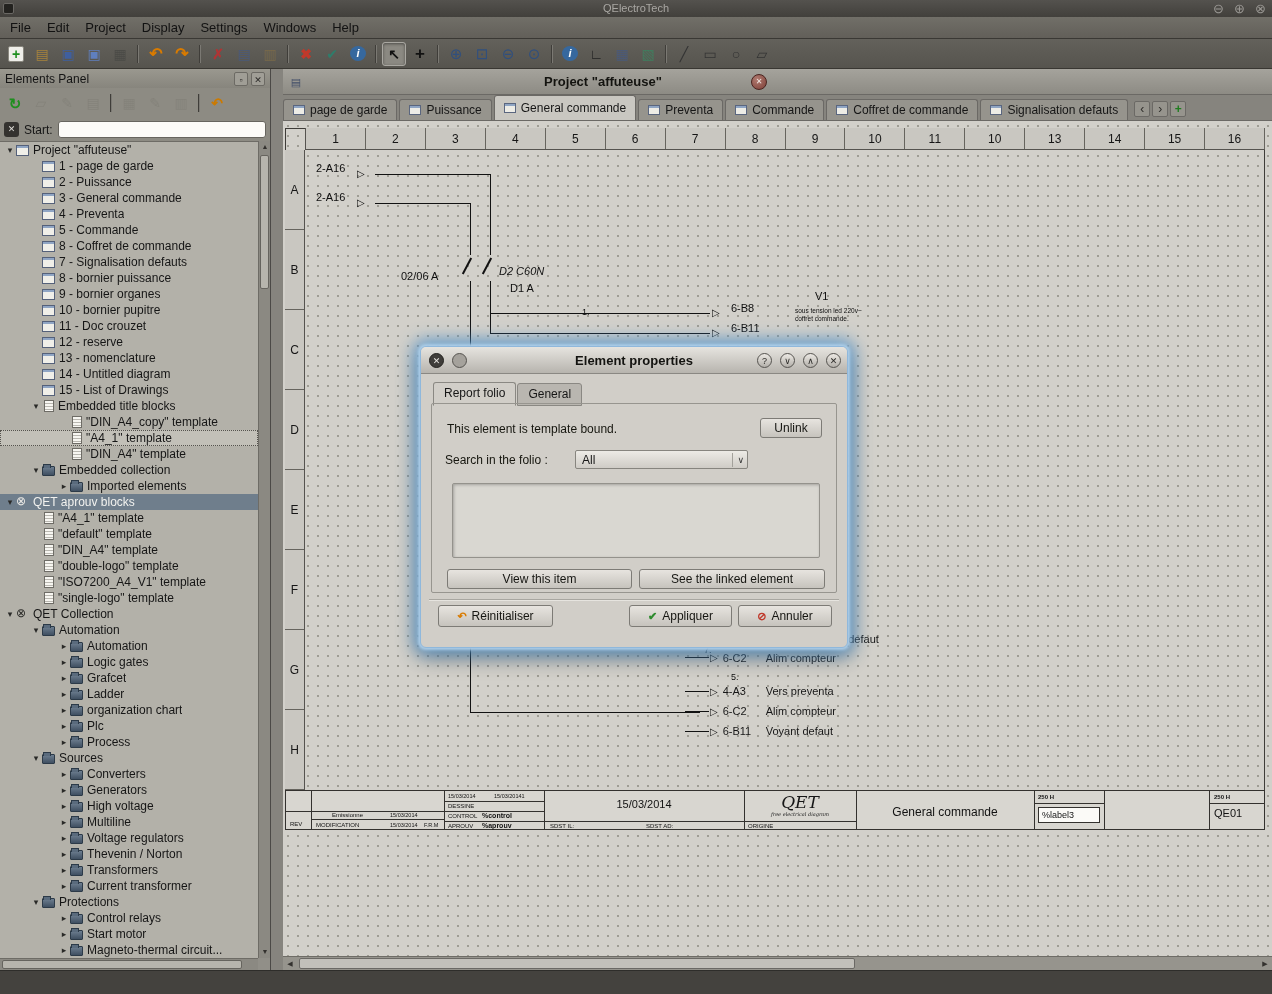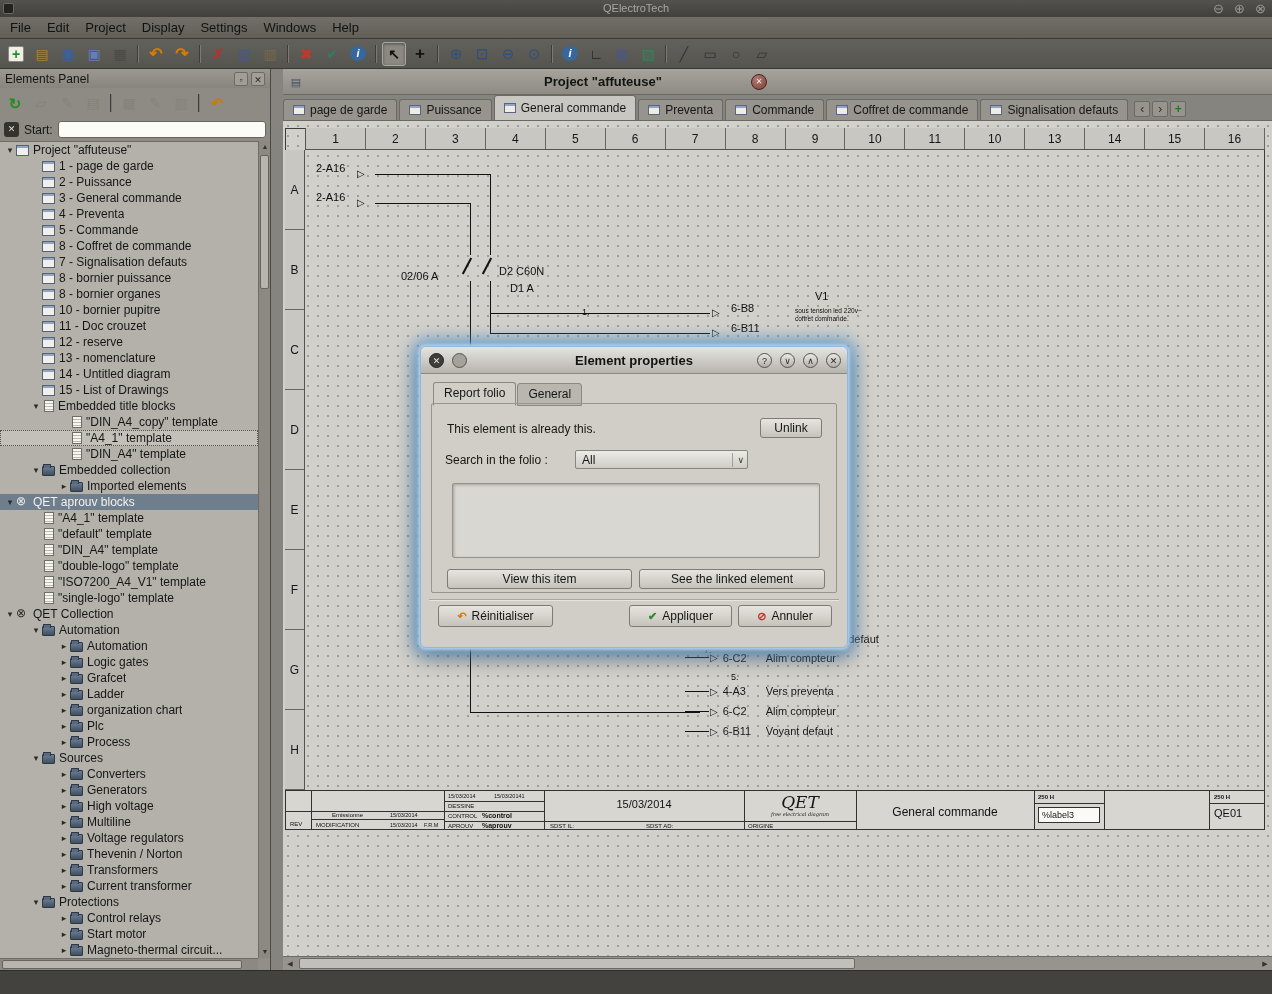--- a/index.html
+++ b/index.html
@@ -418,21 +418,21 @@
         <span class="tree-label">7 - Signalisation defauts</span>
       </div>
       <div class="tree-row" data-level="1" data-icon="folio-icon">
         <span class="twisty"></span>
         <span class="node-icon"></span>
         <span class="tree-label">8 - bornier puissance</span>
       </div>
       <div class="tree-row" data-level="1" data-icon="folio-icon">
         <span class="twisty"></span>
         <span class="node-icon"></span>
-        <span class="tree-label">8 - bornier organes</span>
+        <span class="tree-label">9 - bornier organes</span>
       </div>
       <div class="tree-row" data-level="1" data-icon="folio-icon">
         <span class="twisty"></span>
         <span class="node-icon"></span>
         <span class="tree-label">10 - bornier pupitre</span>
       </div>
       <div class="tree-row" data-level="1" data-icon="folio-icon">
         <span class="twisty"></span>
         <span class="node-icon"></span>
         <span class="tree-label">11 - Doc crouzet</span>
@@ -735,21 +735,21 @@
     <div class="wire h" style="left:207px;top:192px;width:220px;"></div>
     <div class="wire h" style="left:207px;top:212px;width:220px;"></div>
     <div class="wire h" style="left:187px;top:591px;width:230px;"></div>
 
     <span class="slabel" style="left:33px;top:41px;">2-A16</span>
     <span class="arr" style="left:74px;top:47px;"></span>
     <span class="slabel" style="left:33px;top:70px;">2-A16</span>
     <span class="arr" style="left:74px;top:76px;"></span>
 
     <span class="slabel" style="left:118px;top:149px;text-align:center;">02/06 A</span>
-    <span class="slabel" style="left:216px;top:144px;">D2 C60N</span>
+    <span class="slabel" style="left:216px;top:144px;font-style:italic;">D2 C60N</span>
     <span class="slabel" style="left:227px;top:161px;">D1 A</span>
     <span class="slabel num" style="left:299px;top:186px;">1.</span>
 
     <span class="arr" style="left:429px;top:186px;"></span>
     <span class="slabel" style="left:448px;top:181px;">6-B8</span>
     <span class="arr" style="left:429px;top:206px;"></span>
     <span class="slabel" style="left:448px;top:201px;">6-B11</span>
 
     <span class="slabel" style="left:532px;top:169px;">V1</span>
     <span class="slabel tiny" style="left:512px;top:186px;">sous tension led 220v~</span>
@@ -871,21 +871,21 @@
 
   <span class="dlg-tab" data-active="true">
         <span>Report folio</span>
       </span>
       <span class="dlg-tab">
         <span>General</span>
       </span>
     </div>
 
   <div class="dlg-frame">
-    <span class="dlg-text" style="left:15px;top:18px;">This element is already this.</span>
+    <span class="dlg-text" style="left:15px;top:18px;">This element is template bound.</span>
     <div class="btn" style="position:absolute;left:328px;top:14px;width:62px;height:20px;">
       <span>Unlink</span>
     </div>
     <span class="dlg-text" style="left:13px;top:49px;">Search in the folio :</span>
     <div class="combo">
       <span>All</span>
       <span class="combo-arrow">∨</span>
     </div>
     <div class="dlg-list"></div>
     <div class="btn" style="position:absolute;left:15px;top:165px;width:185px;height:20px;">

